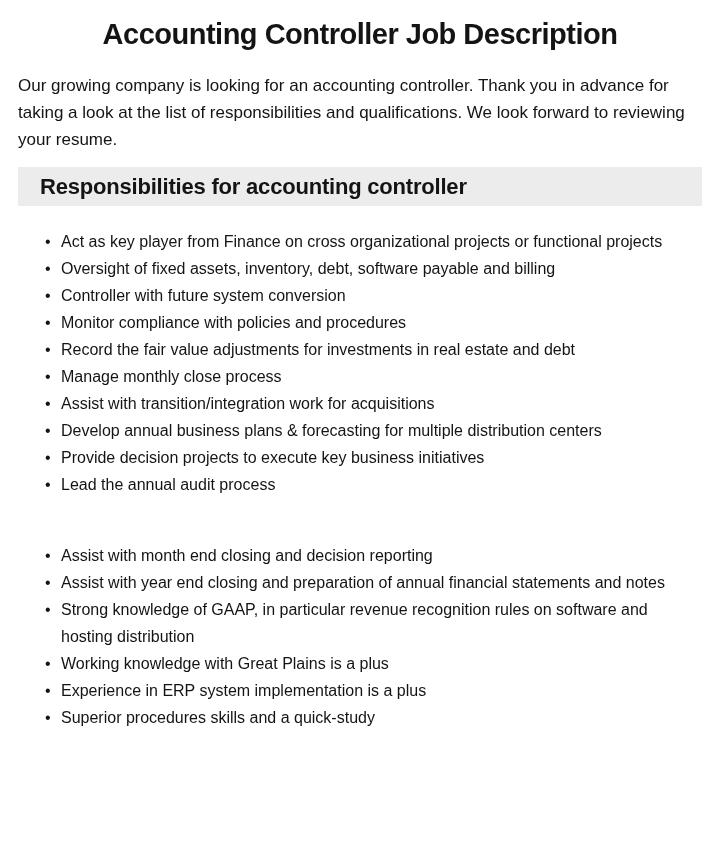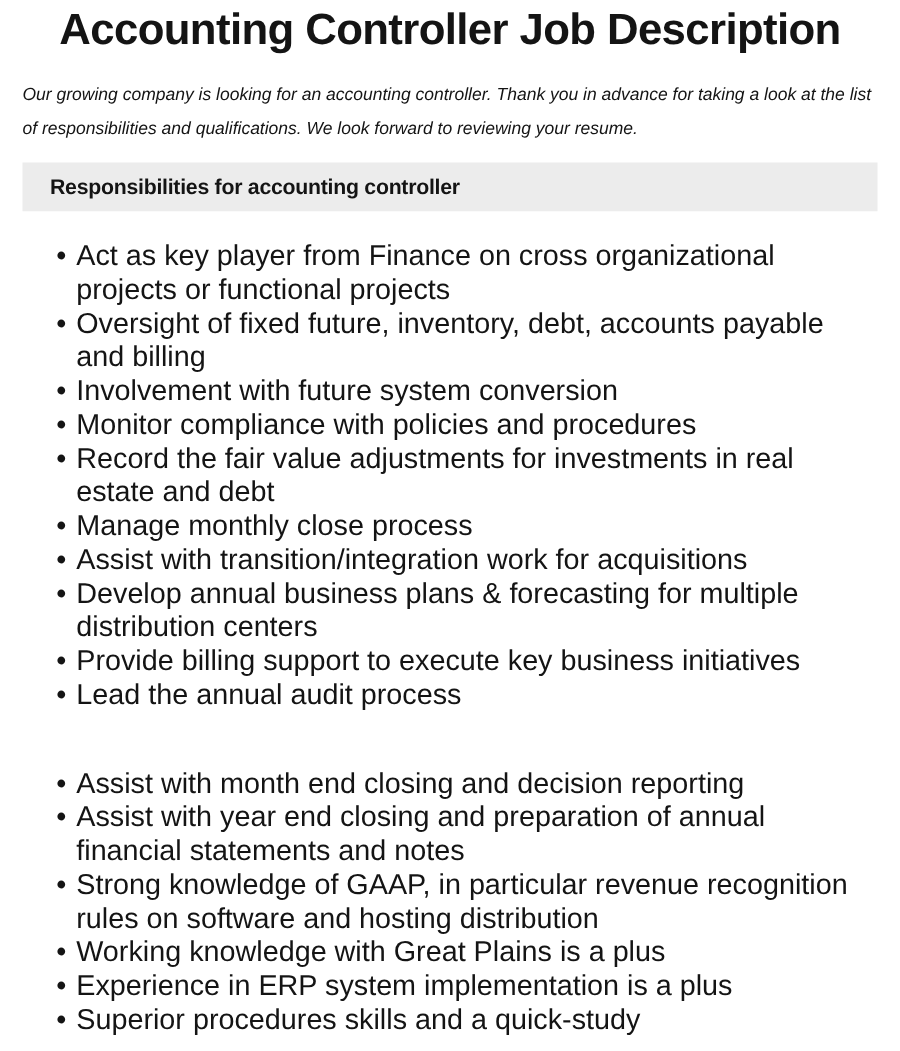--- a/index.html
+++ b/index.html
@@ -13,53 +13,52 @@
     color: var(--text-color, #141414);
   }
   .page {
     box-sizing: border-box;
     width: 720px;
     height: 841px;
     padding: 0 18px;
   }
   h1.page-title {
     margin: 0;
-    padding-top: 6px;
-    font-size: 35px;
+    padding-top: 16px;
+    font-size: 29px;
     line-height: 36px;
     font-weight: 800;
     letter-spacing: -0.5px;
     text-align: center;
   }
   p.intro {
     margin: 20px 0 14px 0;
-    font-size: 14px;
+    font-size: 17px;
     line-height: 27px;
-    font-style: italic;
   }
   .section-header {
     box-sizing: border-box;
     height: 39px;
     margin: 0;
     background: var(--header-bg, #ececec);
     display: flex;
     align-items: center;
     padding-left: 22px;
-    font-size: 17px;
+    font-size: 22px;
     font-weight: 700;
     letter-spacing: -0.2px;
   }
   ul.bullet-list {
     margin: 0;
     padding: 22px 0 22px 43px;
     list-style: none;
   }
   ul.bullet-list li {
     position: relative;
-    font-size: 23px;
+    font-size: 16px;
     line-height: 27px;
   }
   ul.bullet-list li::before {
     content: "\2022";
     position: absolute;
     left: -16px;
     top: 0;
   }
 </style>
 </head>
@@ -70,28 +69,28 @@
   <h1 class="page-title">Accounting Controller Job Description</h1>
 
   <p class="intro">Our growing company is looking for an accounting controller. Thank you in advance for taking a look at the list of responsibilities and qualifications. We look forward to reviewing your resume.</p>
 
   <div class="section-header">
     <span>Responsibilities for accounting controller</span>
   </div>
 
   <ul class="bullet-list">
     <li>Act as key player from Finance on cross organizational projects or functional projects</li>
-    <li>Oversight of fixed future, inventory, debt, accounts payable and billing</li>
-    <li>Involvement with future system conversion</li>
+    <li>Oversight of fixed assets, inventory, debt, software payable and billing</li>
+    <li>Controller with future system conversion</li>
     <li>Monitor compliance with policies and procedures</li>
     <li>Record the fair value adjustments for investments in real estate and debt</li>
     <li>Manage monthly close process</li>
     <li>Assist with transition/integration work for acquisitions</li>
     <li>Develop annual business plans &amp; forecasting for multiple distribution centers</li>
-    <li>Provide billing support to execute key business initiatives</li>
+    <li>Provide decision projects to execute key business initiatives</li>
     <li>Lead the annual audit process</li>
   </ul>
 
 
   <ul class="bullet-list">
     <li>Assist with month end closing and decision reporting</li>
     <li>Assist with year end closing and preparation of annual financial statements and notes</li>
     <li>Strong knowledge of GAAP, in particular revenue recognition rules on software and hosting distribution</li>
     <li>Working knowledge with Great Plains is a plus</li>
     <li>Experience in ERP system implementation is a plus</li>

